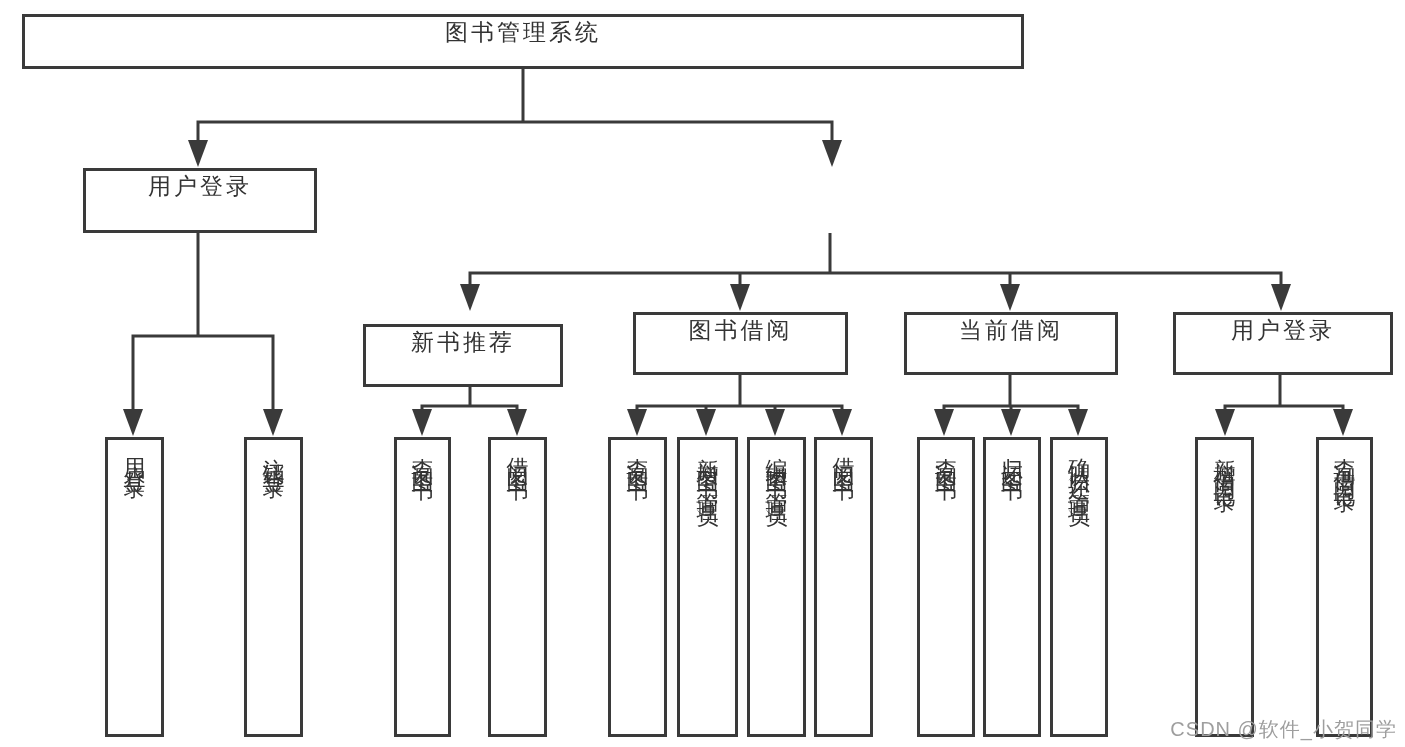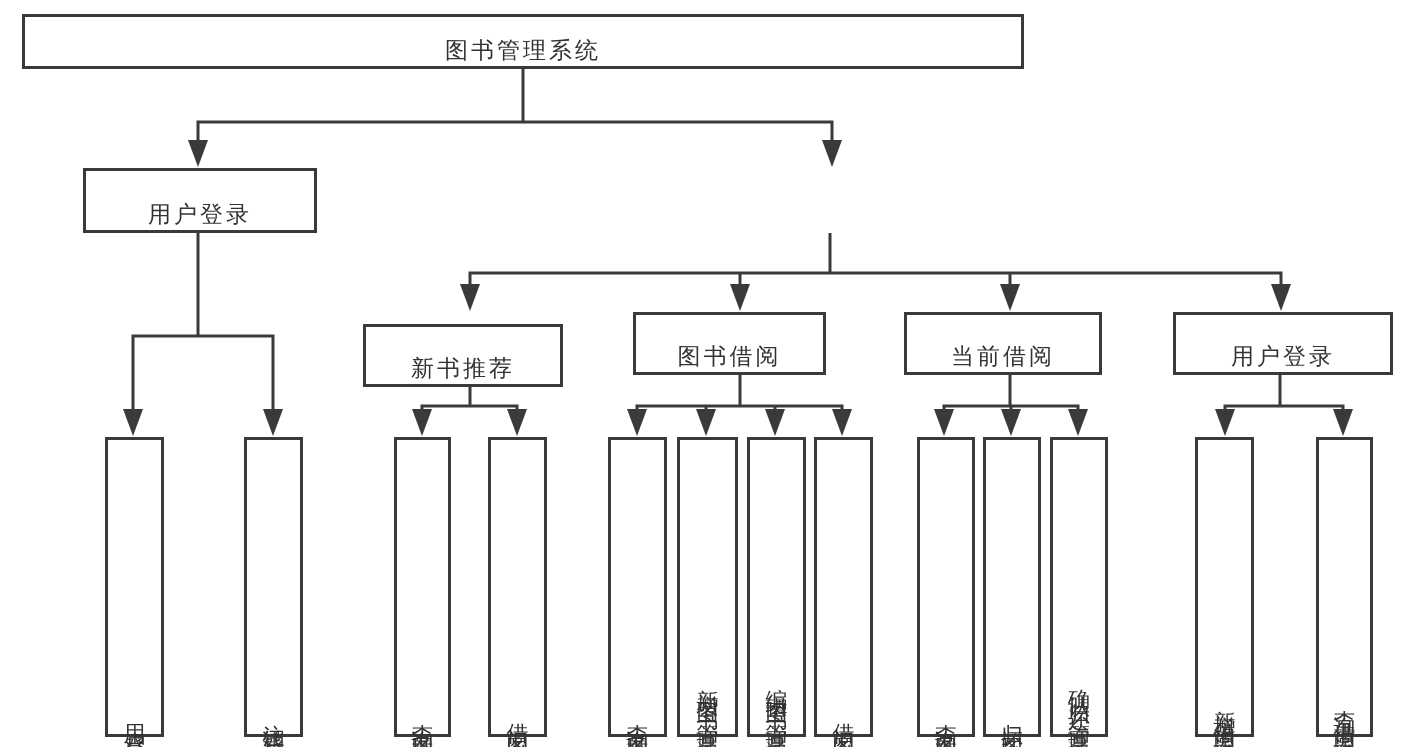--- a/index.html
+++ b/index.html
@@ -16,21 +16,21 @@
     left: 0; top: 0;
     width: 1405px; height: 747px;
     z-index: 1;
   }
   .node {
     position: absolute;
     box-sizing: border-box;
     border: 3px solid #3a3a3a;
     background: #ffffff;
     display: flex;
-    align-items: flex-end;
+    align-items: flex-start;
     justify-content: center;
     z-index: 2;
     color: #333333;
   }
   .node.h span {
     font-size: 23px;
     letter-spacing: 3px;
     white-space: nowrap;
     color: #333333;
   }
@@ -98,24 +98,24 @@
     <span>图书管理系统</span>
   </div>
 
   <div class="node h" style="left:83px; top:168px; width:234px; height:65px">
     <span>用户登录</span>
   </div>
 
   <div class="node h" style="left:363px; top:324px; width:200px; height:63px">
     <span>新书推荐</span>
   </div>
-  <div class="node h" style="left:633px; top:312px; width:193px; height:63px">
+  <div class="node h" style="left:633px; top:312px; width:215px; height:63px">
     <span>图书借阅</span>
   </div>
-  <div class="node h" style="left:904px; top:312px; width:198px; height:63px">
+  <div class="node h" style="left:904px; top:312px; width:214px; height:63px">
     <span>当前借阅</span>
   </div>
   <div class="node h" style="left:1173px; top:312px; width:220px; height:63px">
     <span>用户登录</span>
   </div>
 
   <div class="node v" style="left:105px; top:437px; width:59px; height:300px">
     <span>用户登录</span>
   </div>
   <div class="node v" style="left:244px; top:437px; width:59px; height:300px">
@@ -152,14 +152,15 @@
     <span>确认归还（管理员）</span>
   </div>
 
   <div class="node v" style="left:1195px; top:437px; width:59px; height:300px">
     <span>新增借阅记录</span>
   </div>
   <div class="node v" style="left:1316px; top:437px; width:57px; height:300px">
     <span>查询借阅记录</span>
   </div>
 
+  <div id="watermark">CSDN @软件_小贺同学</div>
 
 </div>
 
 </body></html>

